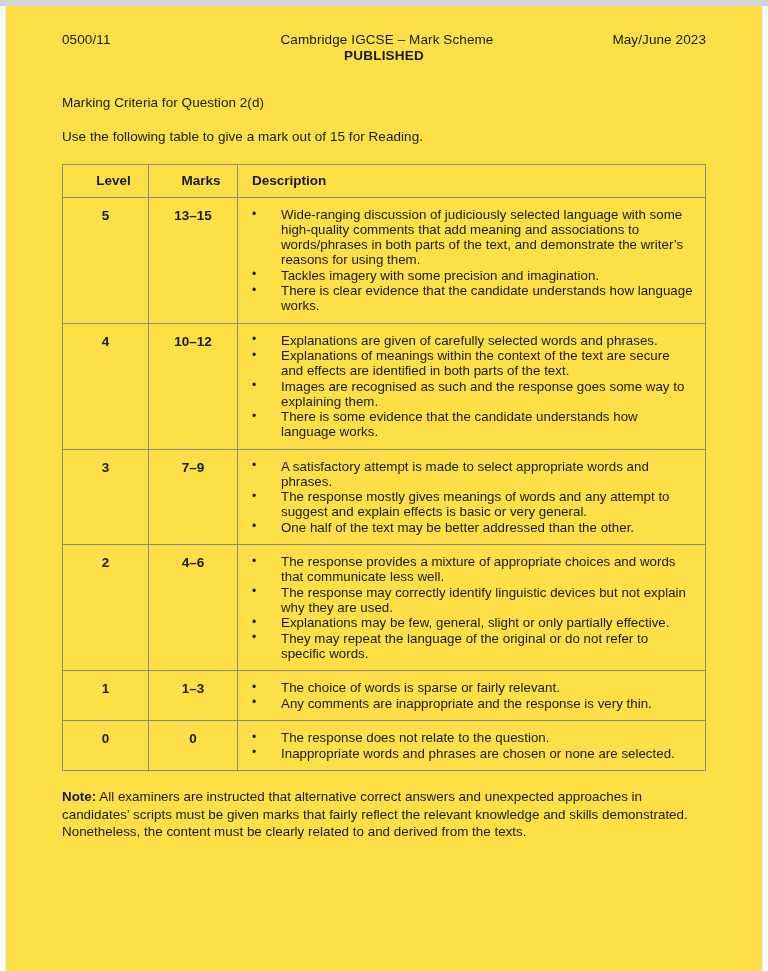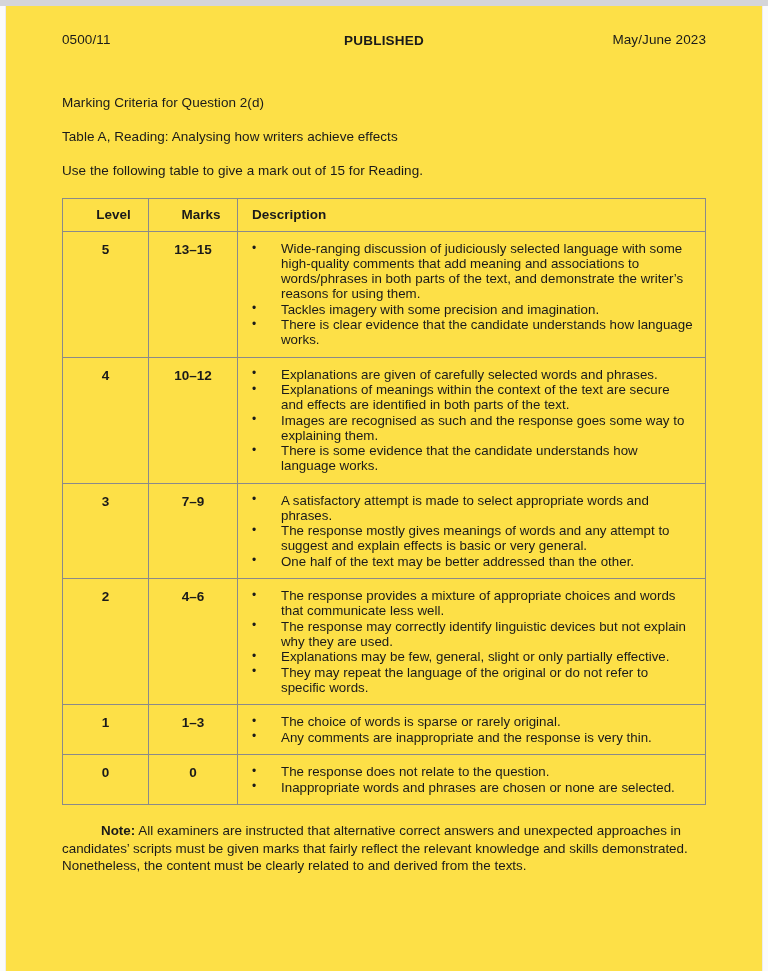--- a/index.html
+++ b/index.html
@@ -152,43 +152,43 @@
     font-size: 12px;
   }
 
   
   .note {
     margin-top: 17px;
     font-size: 13.4px;
     line-height: 17.5px;
     letter-spacing: 0.01px;
   }
-  .note b { font-weight: bold; margin-left: 39px; }
+  .note b { font-weight: bold; }
 </style>
 </head>
 <body>
 
 <div class="top-band"></div>
 <div class="edge-left"></div>
 <div class="edge-right"></div>
 
 <div class="page">
 
   <div class="doc-header">
     <span class="hdr-code">0500/11</span>
     <span class="hdr-center">
+      <span class="hdr-title">Cambridge IGCSE – Mark Scheme</span>
       <span class="hdr-published">PUBLISHED</span>
     </span>
     <span class="hdr-session">May/June 2023</span>
   </div>
 
   <div class="body-wrap">
 
     <div class="sec-heading">Marking Criteria for Question 2(d)</div>
-    <div class="sec-heading tight">Table A, Reading: Analysing how writers achieve effects</div>
     <div class="intro-line">Use the following table to give a mark out of 15 for Reading.</div>
 
     <table class="criteria-table">
       <colgroup>
         <col class="col-level">
         <col class="col-marks">
         <col>
       </colgroup>
       <thead>
         <tr>
@@ -242,21 +242,21 @@
                 <li>Explanations may be few, general, slight or only partially effective.</li>
                 <li>They may repeat the language of the original or do not refer to specific words.</li>
               </ul>
             </td>
           </tr>
           <tr>
             <td class="cell-level">1</td>
             <td class="cell-marks">1–3</td>
             <td class="cell-desc">
               <ul class="crit-list">
-                <li>The choice of words is sparse or rarely original.</li>
+                <li>The choice of words is sparse or fairly relevant.</li>
                 <li>Any comments are inappropriate and the response is very thin.</li>
               </ul>
             </td>
           </tr>
           <tr>
             <td class="cell-level">0</td>
             <td class="cell-marks">0</td>
             <td class="cell-desc">
               <ul class="crit-list">
                 <li>The response does not relate to the question.</li>

